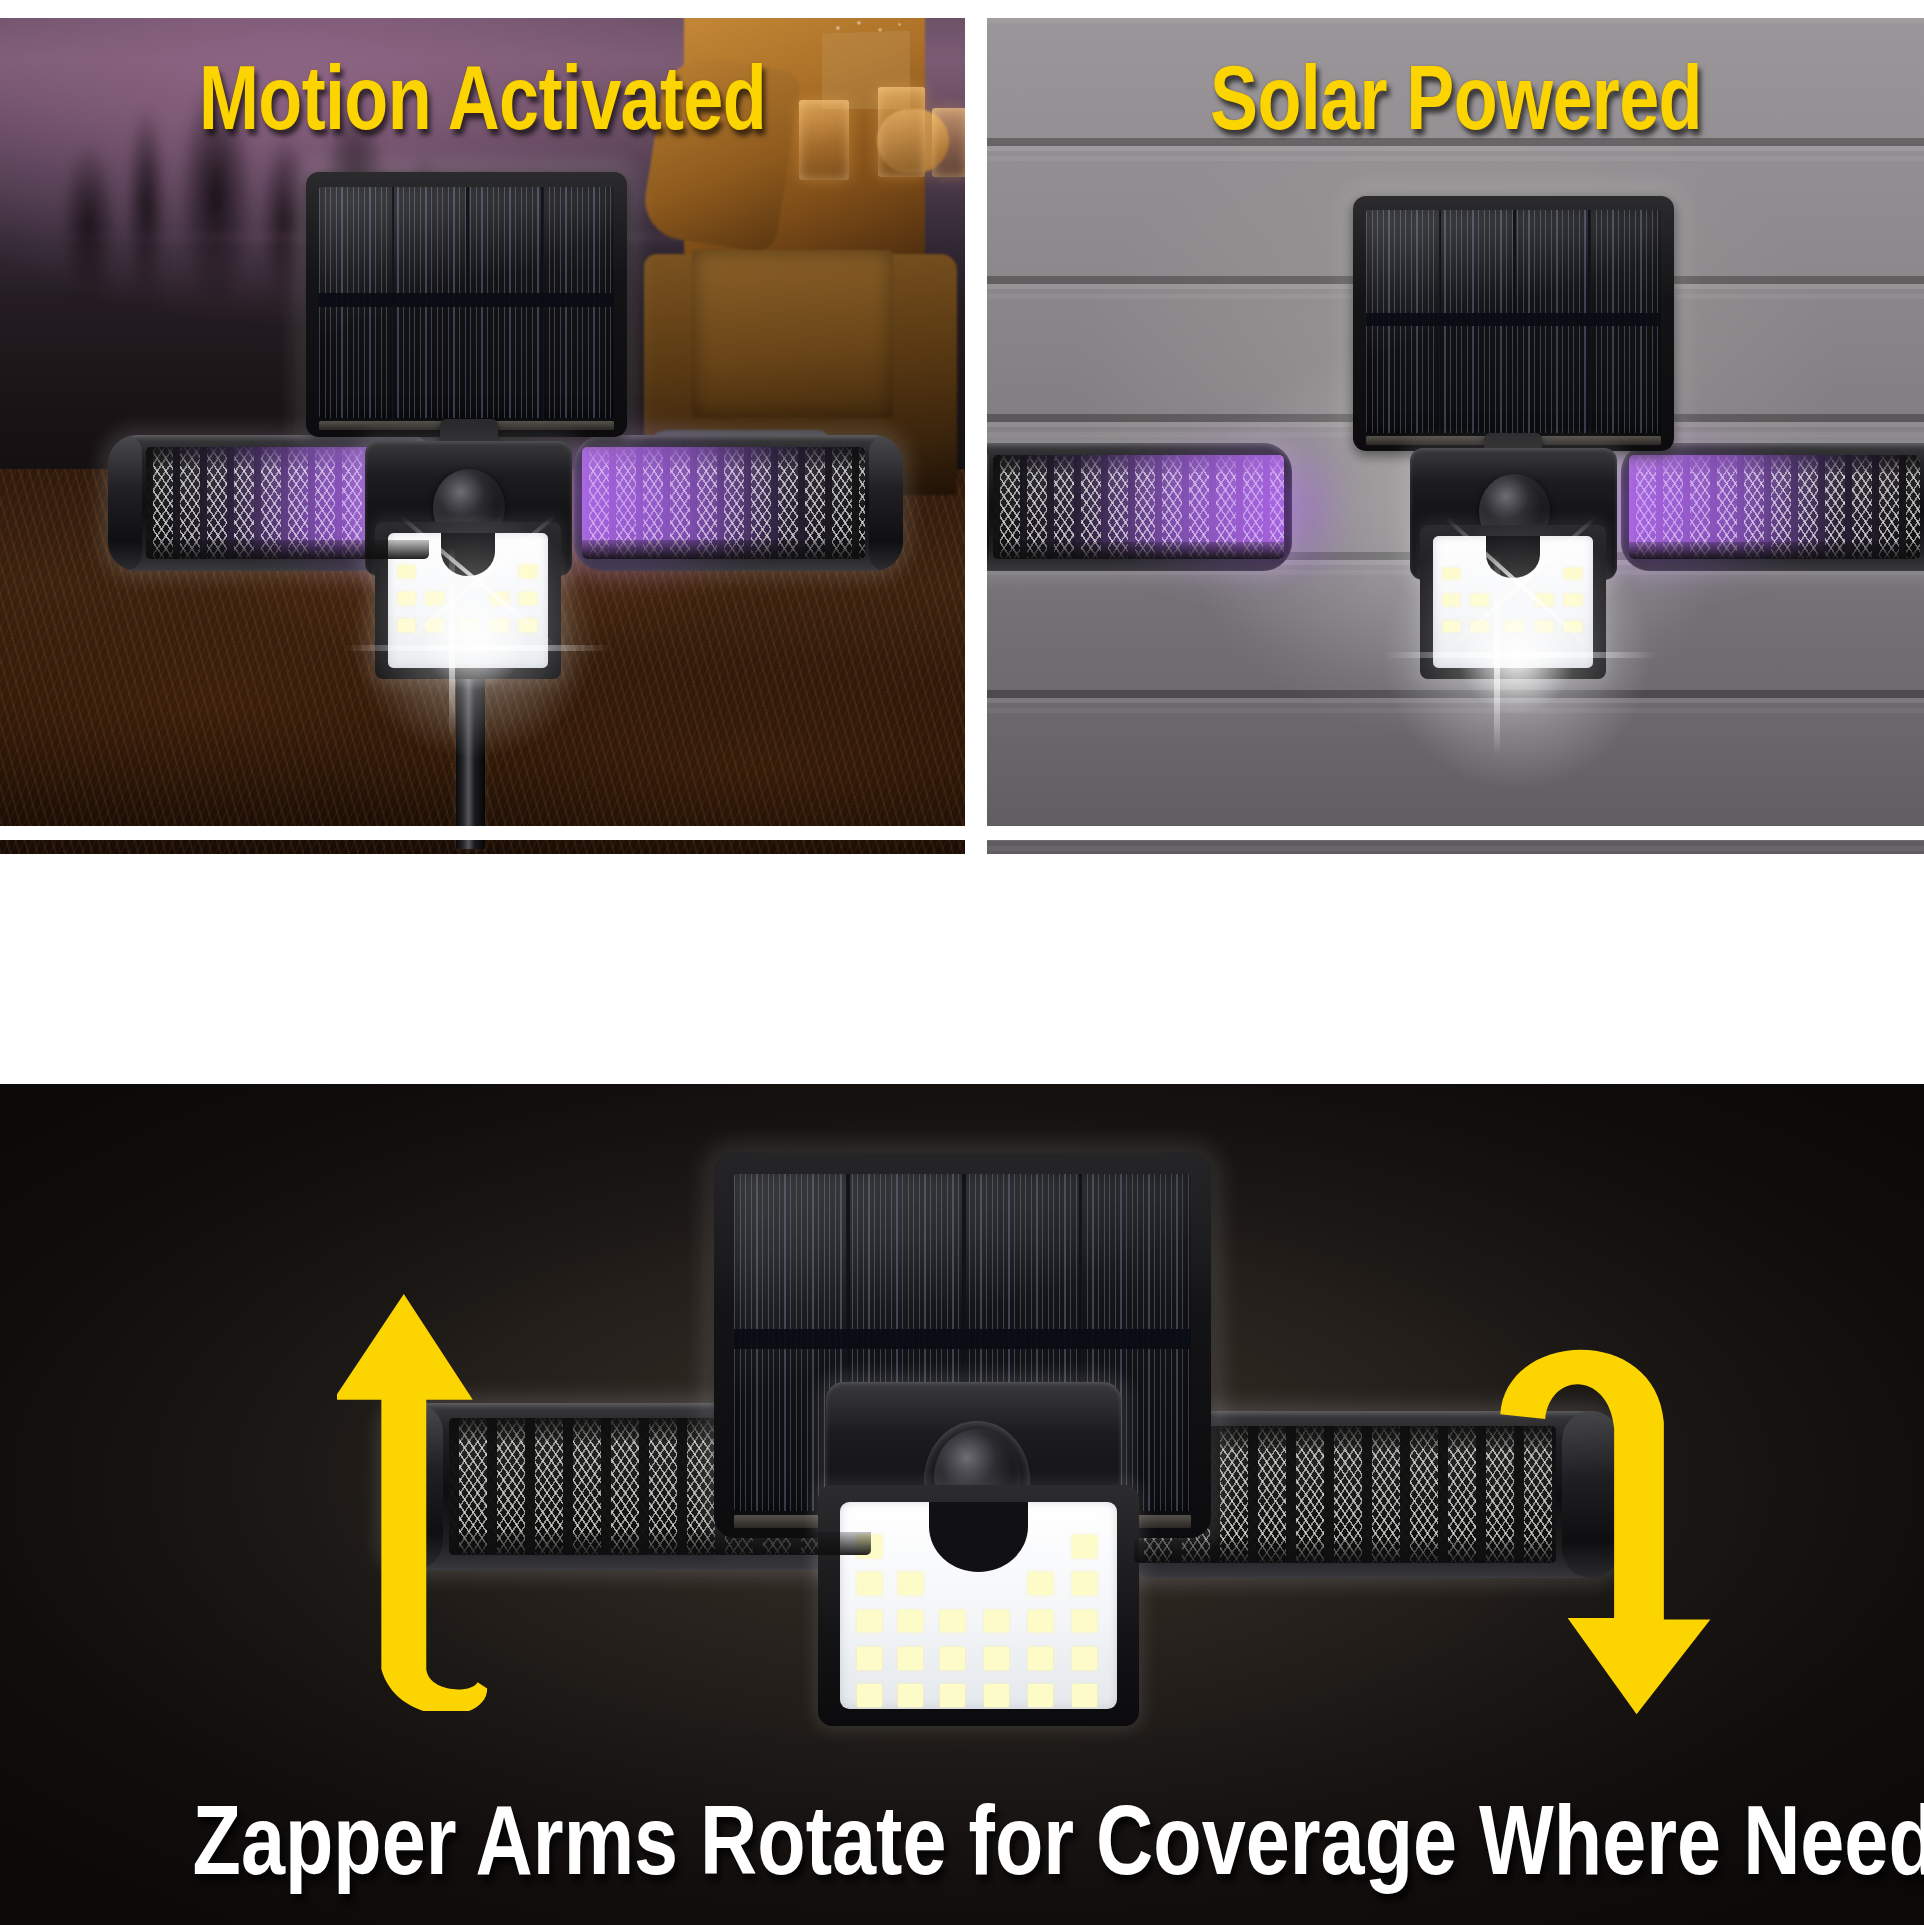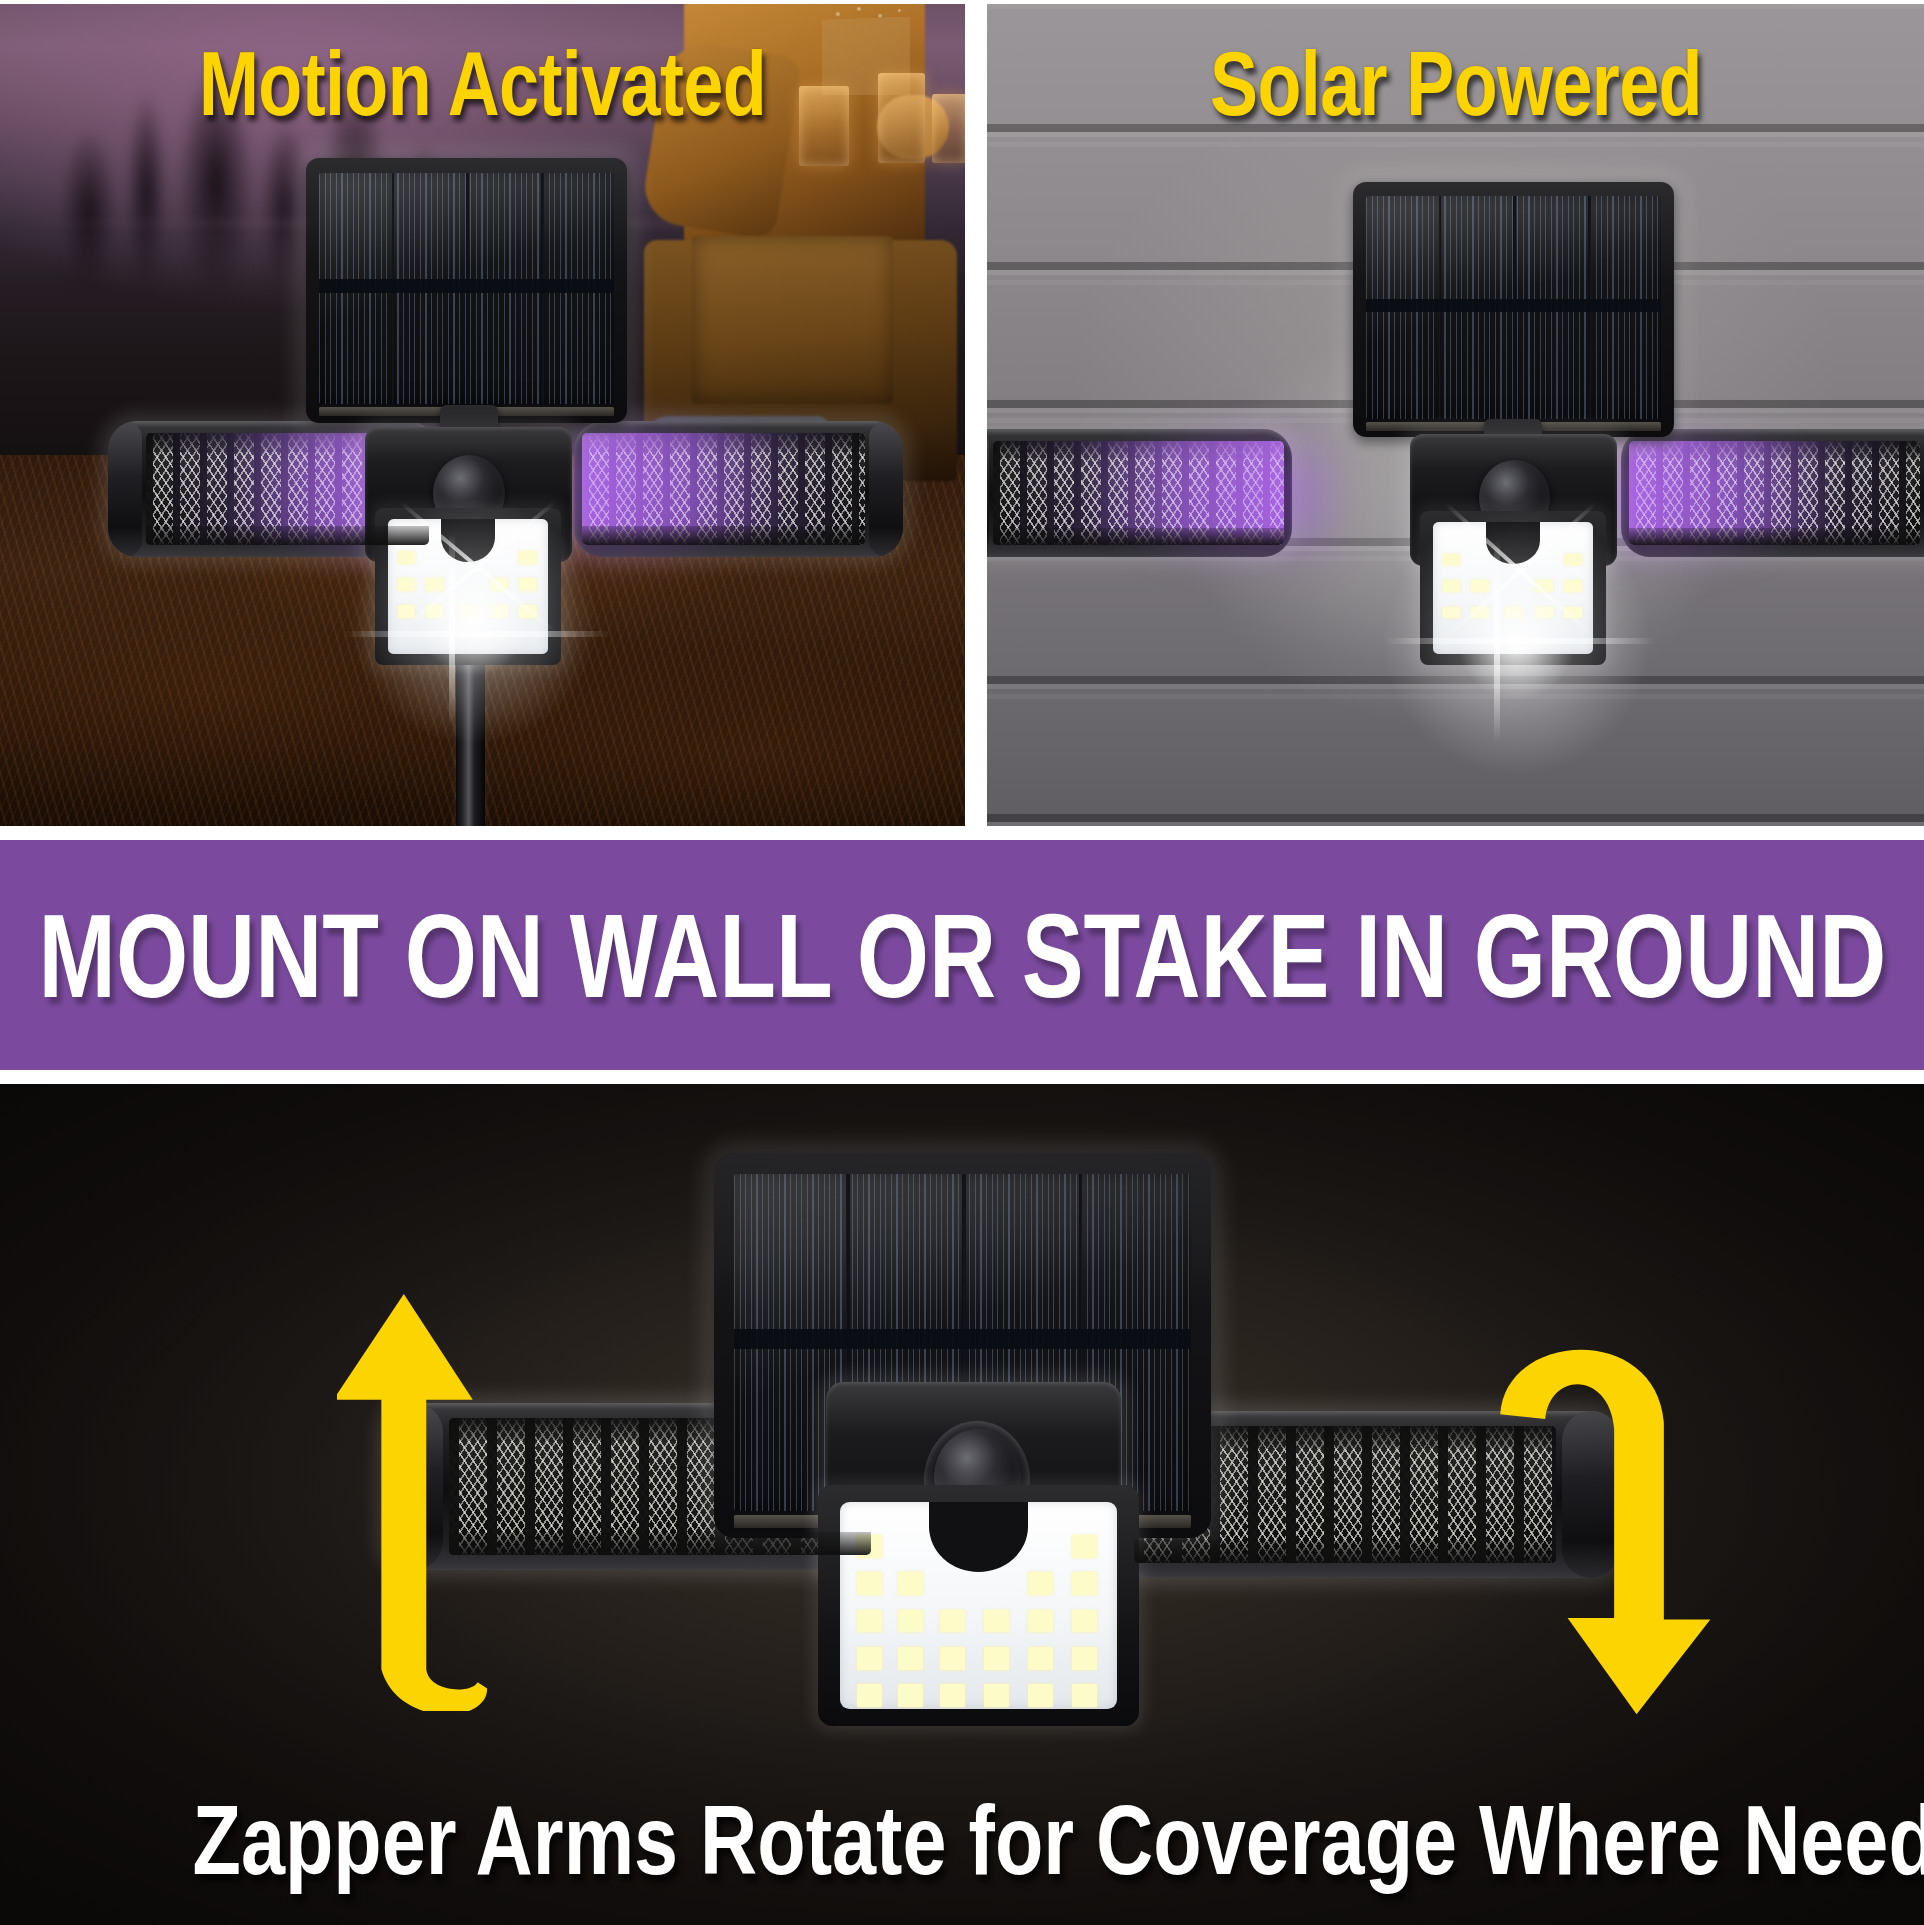--- a/index.html
+++ b/index.html
@@ -3,21 +3,21 @@
 <meta charset="utf-8">
 <style>
   html,body{margin:0;padding:0;background:#fff;}
   body{width:1925px;height:1926px;overflow:hidden;font-family:"Liberation Sans",sans-serif;}
 
   .sheet{position:relative;width:1925px;height:1926px;background:#ffffff;overflow:hidden;}
 
   
   .top-row{position:absolute;left:0;top:0;width:1925px;height:826px;}
 
-  .panel{position:absolute;top:4px;height:836px;overflow:hidden;}
+  .panel{position:absolute;top:18px;height:836px;overflow:hidden;}
   .panel-left{left:0;width:965px;}
   .panel-right{left:987px;width:938px;}
 
   
   .night-bg{position:absolute;inset:0;
     background:
       radial-gradient(ellipse 62% 40% at 30% 8%, rgba(150,105,140,.70), rgba(60,40,58,0) 72%),
       linear-gradient(180deg,
         #6d5268 0%, #7a5b73 5%, #6a4e63 11%,
         #4c3a4c 19%, #322834 27%,
@@ -344,23 +344,20 @@
         <div class="ray" style="left:433px;top:565px;width:201px;height:4px;transform:rotate(-42deg);"></div>
         <div class="ray" style="left:507px;top:536px;width:5.6px;height:201px;
              background:linear-gradient(180deg,rgba(255,255,255,0),rgba(255,255,255,.8),rgba(255,255,255,0));"></div>
       </div>
 
       <div class="photo-title pt-right">Solar Powered</div>
     </div>
   </div>
 
   <div class="band-gap" style="top:826px;height:13.6px;"></div>
-  <div class="purple-band">
-    <div class="band-text">MOUNT ON WALL OR STAKE IN GROUND</div>
-  </div>
   <div class="band-gap" style="top:1070px;height:13.6px;"></div>
 
   <div class="bottom-panel">
 
     <svg class="arrow" style="left:337px;top:210px;width:209px;height:417px;" viewBox="0 0 260 520">
       <path d="M232 500 C 232 546, 120 548, 100 476 L 100 140 L 40 140 L 128 8 L 214 140 L 156 140 L 156 476 C 160 506, 214 506, 220 492 Z" fill="#FCD400" transform="translate(-45,-8) scale(1.0)"></path>
     </svg>
 
     <svg class="arrow" style="left:1484px;top:210px;width:233px;height:425px;" viewBox="0 0 290 530">
       <path d="M20 150 C 26 46, 214 36, 224 160 L 224 406 L 282 406 L 190 524 L 104 404 L 162 404 L 162 168 C 156 96, 82 96, 76 156 Z" fill="#FCD400"></path>

